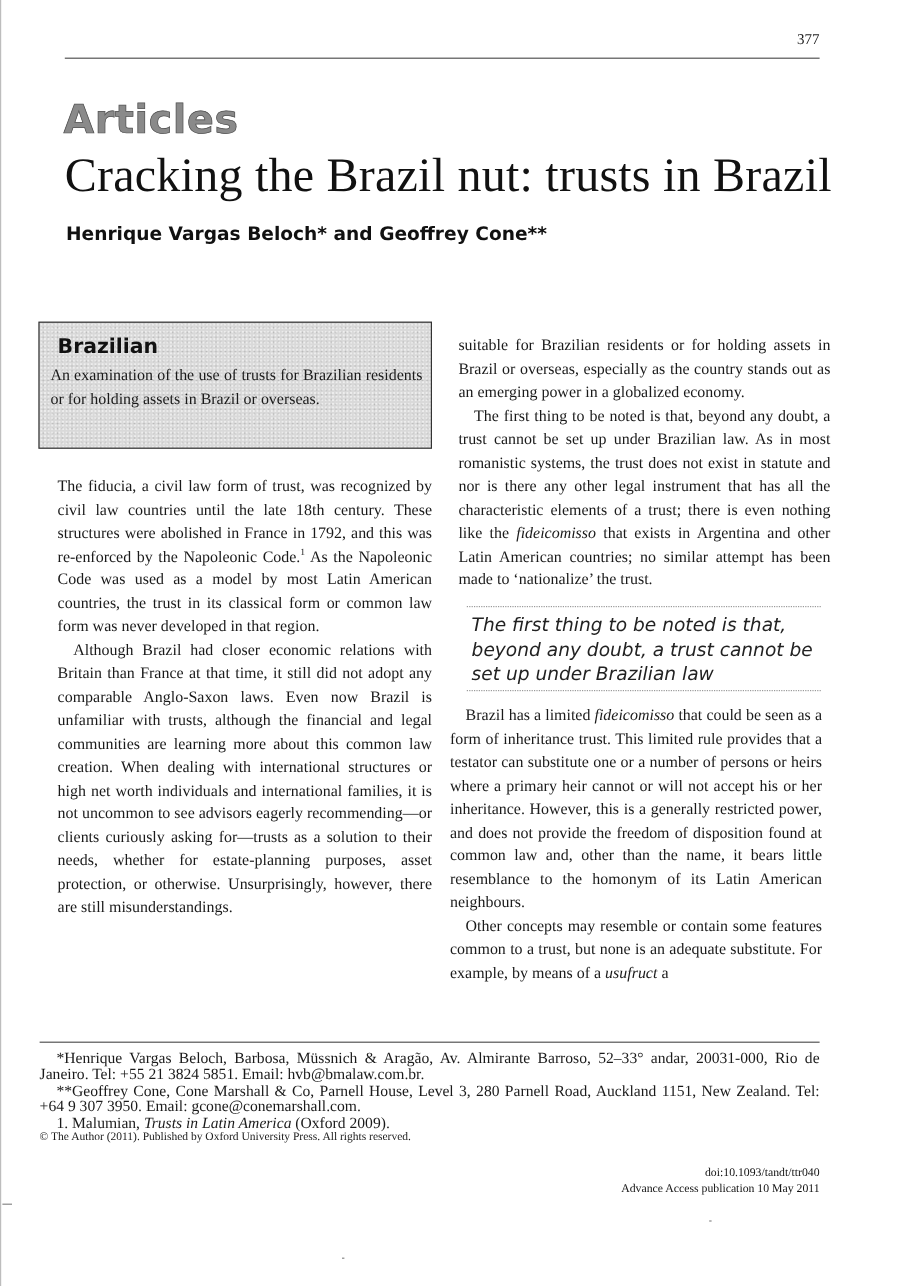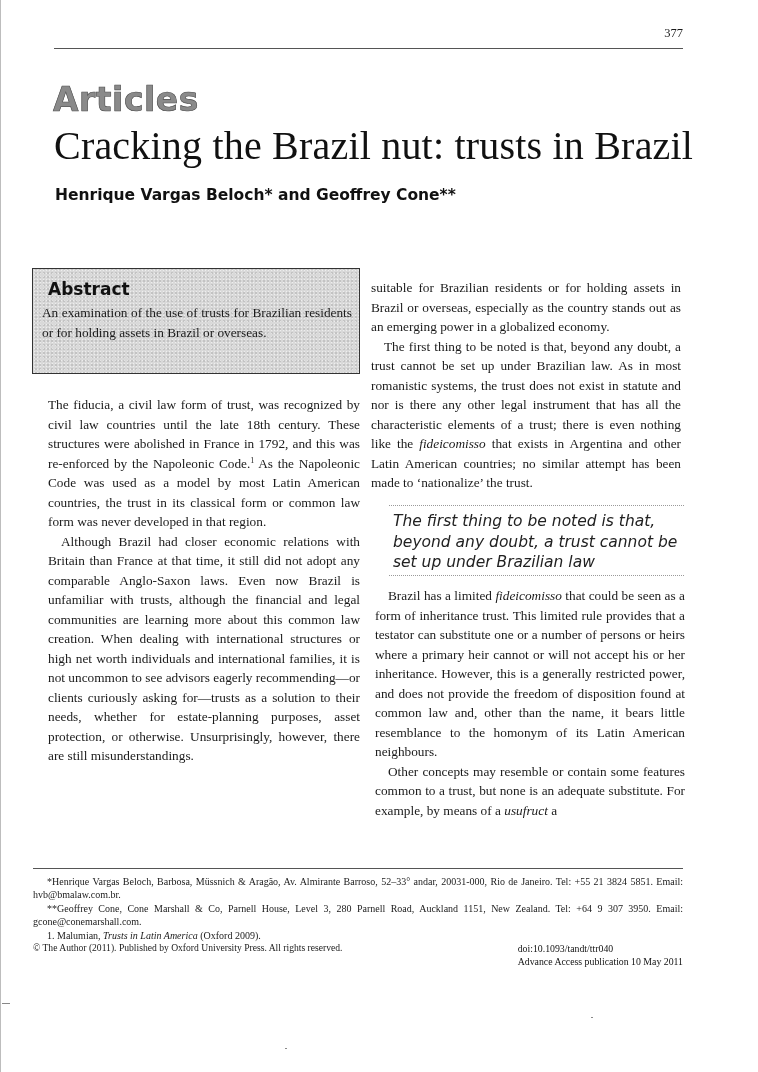--- a/index.html
+++ b/index.html
@@ -26,59 +26,59 @@
     background-image:
       radial-gradient(rgba(255,255,255,0.55) 0.6px, transparent 0.9px),
       radial-gradient(rgba(120,120,120,0.35) 0.6px, transparent 0.9px);
     background-size: 3px 3px, 4px 4px; background-position: 0 0, 1px 2px; }
   .abstract-heading { position: absolute; left: 15px; top: 10px; font-size: 17px; font-weight: bold; color: #111; }
   .abstract-text { position: absolute; left: 9px; top: 34px; width: 310px; font-size: 13.3px; line-height: 19.5px; text-align: justify; color: #1a1a1a; }
 
   
   .col { position: absolute; font-size: 13.3px; line-height: 19.5px; text-align: justify; color: #1a1a1a; }
   .col-left { left: 48px; top: 395px; width: 312px; }
-  .col-right-top { left: 371px; top: 278px; width: 310px; }
+  .col-right-top { left: 382px; top: 278px; width: 310px; }
   .col-right-bottom { left: 375px; top: 586px; width: 310px; }
   .col p { margin: 0; }
   .col p.indent { text-indent: 13px; }
   .col p.first { text-indent: 0; }
   .col i { font-style: italic; }
   sup { font-size: 8px; line-height: 0; vertical-align: super; }
 
   
   .pull-quote { position: absolute; left: 375px; top: 505px; width: 310px; height: 70px; }
   .pq-rule { position: absolute; left: 14px; width: 295px; height: 0; border-top: 1px dotted #9a9a9a; }
   .pq-rule.top { top: 0; }
   .pq-rule.bottom { top: 70px; }
   .pq-text { position: absolute; left: 18px; top: 6px; width: 290px; font-size: 15.5px; line-height: 20.5px; font-style: italic; color: #222; }
 
   
   .footnote-rule { position: absolute; left: 33px; top: 868px; width: 650px; height: 0; border-top: 1px solid #555; }
-  .footnotes { position: absolute; left: 33px; top: 875px; width: 650px; font-size: 10px; line-height: 13.4px; color: #1a1a1a; text-align: justify; }
+  .footnotes { position: absolute; left: 33px; top: 875px; width: 650px; font-size: 13px; line-height: 13.4px; color: #1a1a1a; text-align: justify; }
   .footnotes p { margin: 0; text-indent: 14px; }
   .footnotes i { font-style: italic; }
   .copyright { position: absolute; left: 33px; top: 942px; font-size: 9.6px; color: #1a1a1a; }
-  .doi-block { position: absolute; right: 75px; top: 942px; text-align: left; font-size: 9.8px; line-height: 13px; color: #111; }
+  .doi-block { position: absolute; right: 75px; top: 971px; text-align: right; font-size: 9.8px; line-height: 13px; color: #111; }
   .speck { position: absolute; width: 2px; height: 1px; background: #888; }
 </style>
 </head>
 <body>
 
 <div class="page-edge"></div>
 
 <header class="running-header serif">
   <span class="rh-right">377</span>
 </header>
 
 <div class="section-label sans">Articles</div>
 <h1 class="article-title serif" style="margin:0">Cracking the Brazil nut: trusts in Brazil</h1>
 <div class="authors sans">Henrique Vargas Beloch* and Geoffrey Cone**</div>
 
 <section class="abstract-box">
-  <div class="abstract-heading sans">Abstract</div>
+  <div class="abstract-heading sans">Brazilian</div>
   <div class="abstract-text serif">An examination of the use of trusts for Brazilian residents or for holding assets in Brazil or overseas.</div>
 </section>
 
 <div class="col col-left serif">
   <p class="first"><span>The fiducia, a civil law form of trust, was recognized by civil law countries until the late 18th century. These structures were abolished in France in 1792, and this was re-enforced by the Napoleonic Code.</span><sup>1</sup><span> As the Napoleonic Code was used as a model by most Latin American countries, the trust in its classical form or common law form was never developed in that region.</span></p>
   <p class="indent">Although Brazil had closer economic relations with Britain than France at that time, it still did not adopt any comparable Anglo-Saxon laws. Even now Brazil is unfamiliar with trusts, although the financial and legal communities are learning more about this common law creation. When dealing with international structures or high net worth individuals and international families, it is not uncommon to see advisors eagerly recommending—or clients curiously asking for—trusts as a solution to their needs, whether for estate-planning purposes, asset protection, or otherwise. Unsurprisingly, however, there are still misunderstandings.</p>
 </div>
 
 <div class="col col-right-top serif">
   <p class="first">suitable for Brazilian residents or for holding assets in Brazil or overseas, especially as the country stands out as an emerging power in a globalized economy.</p>

